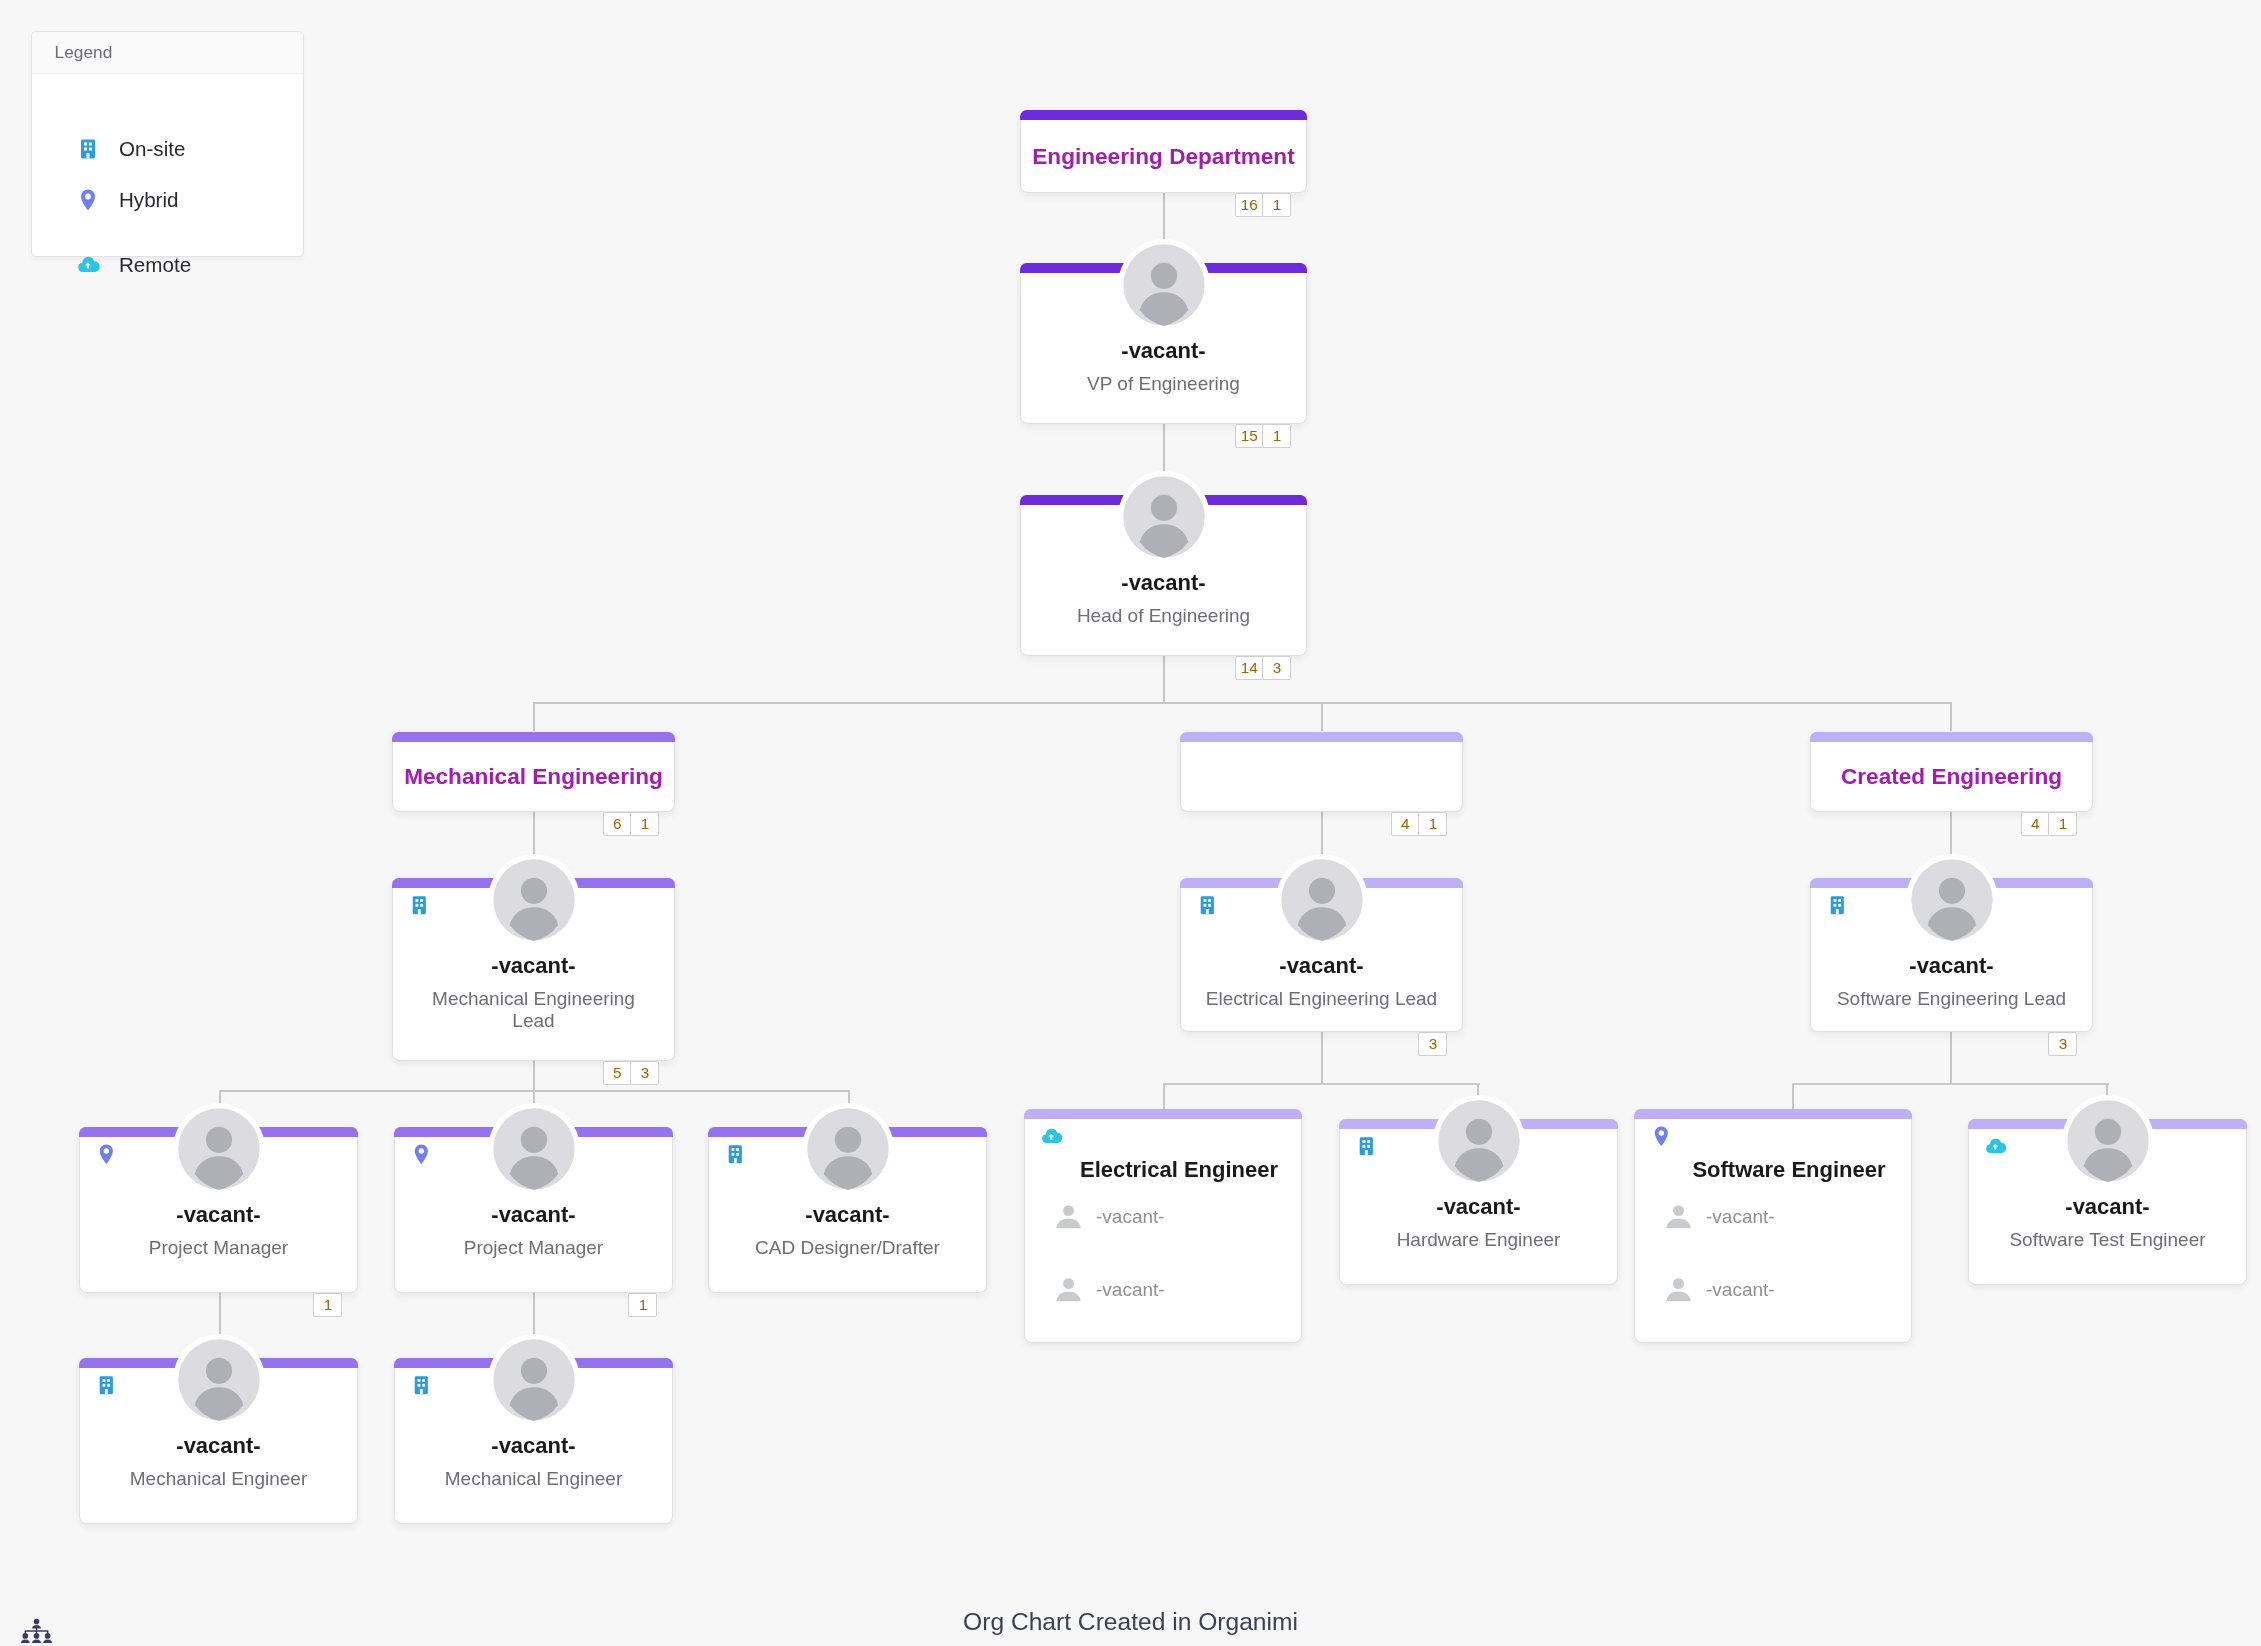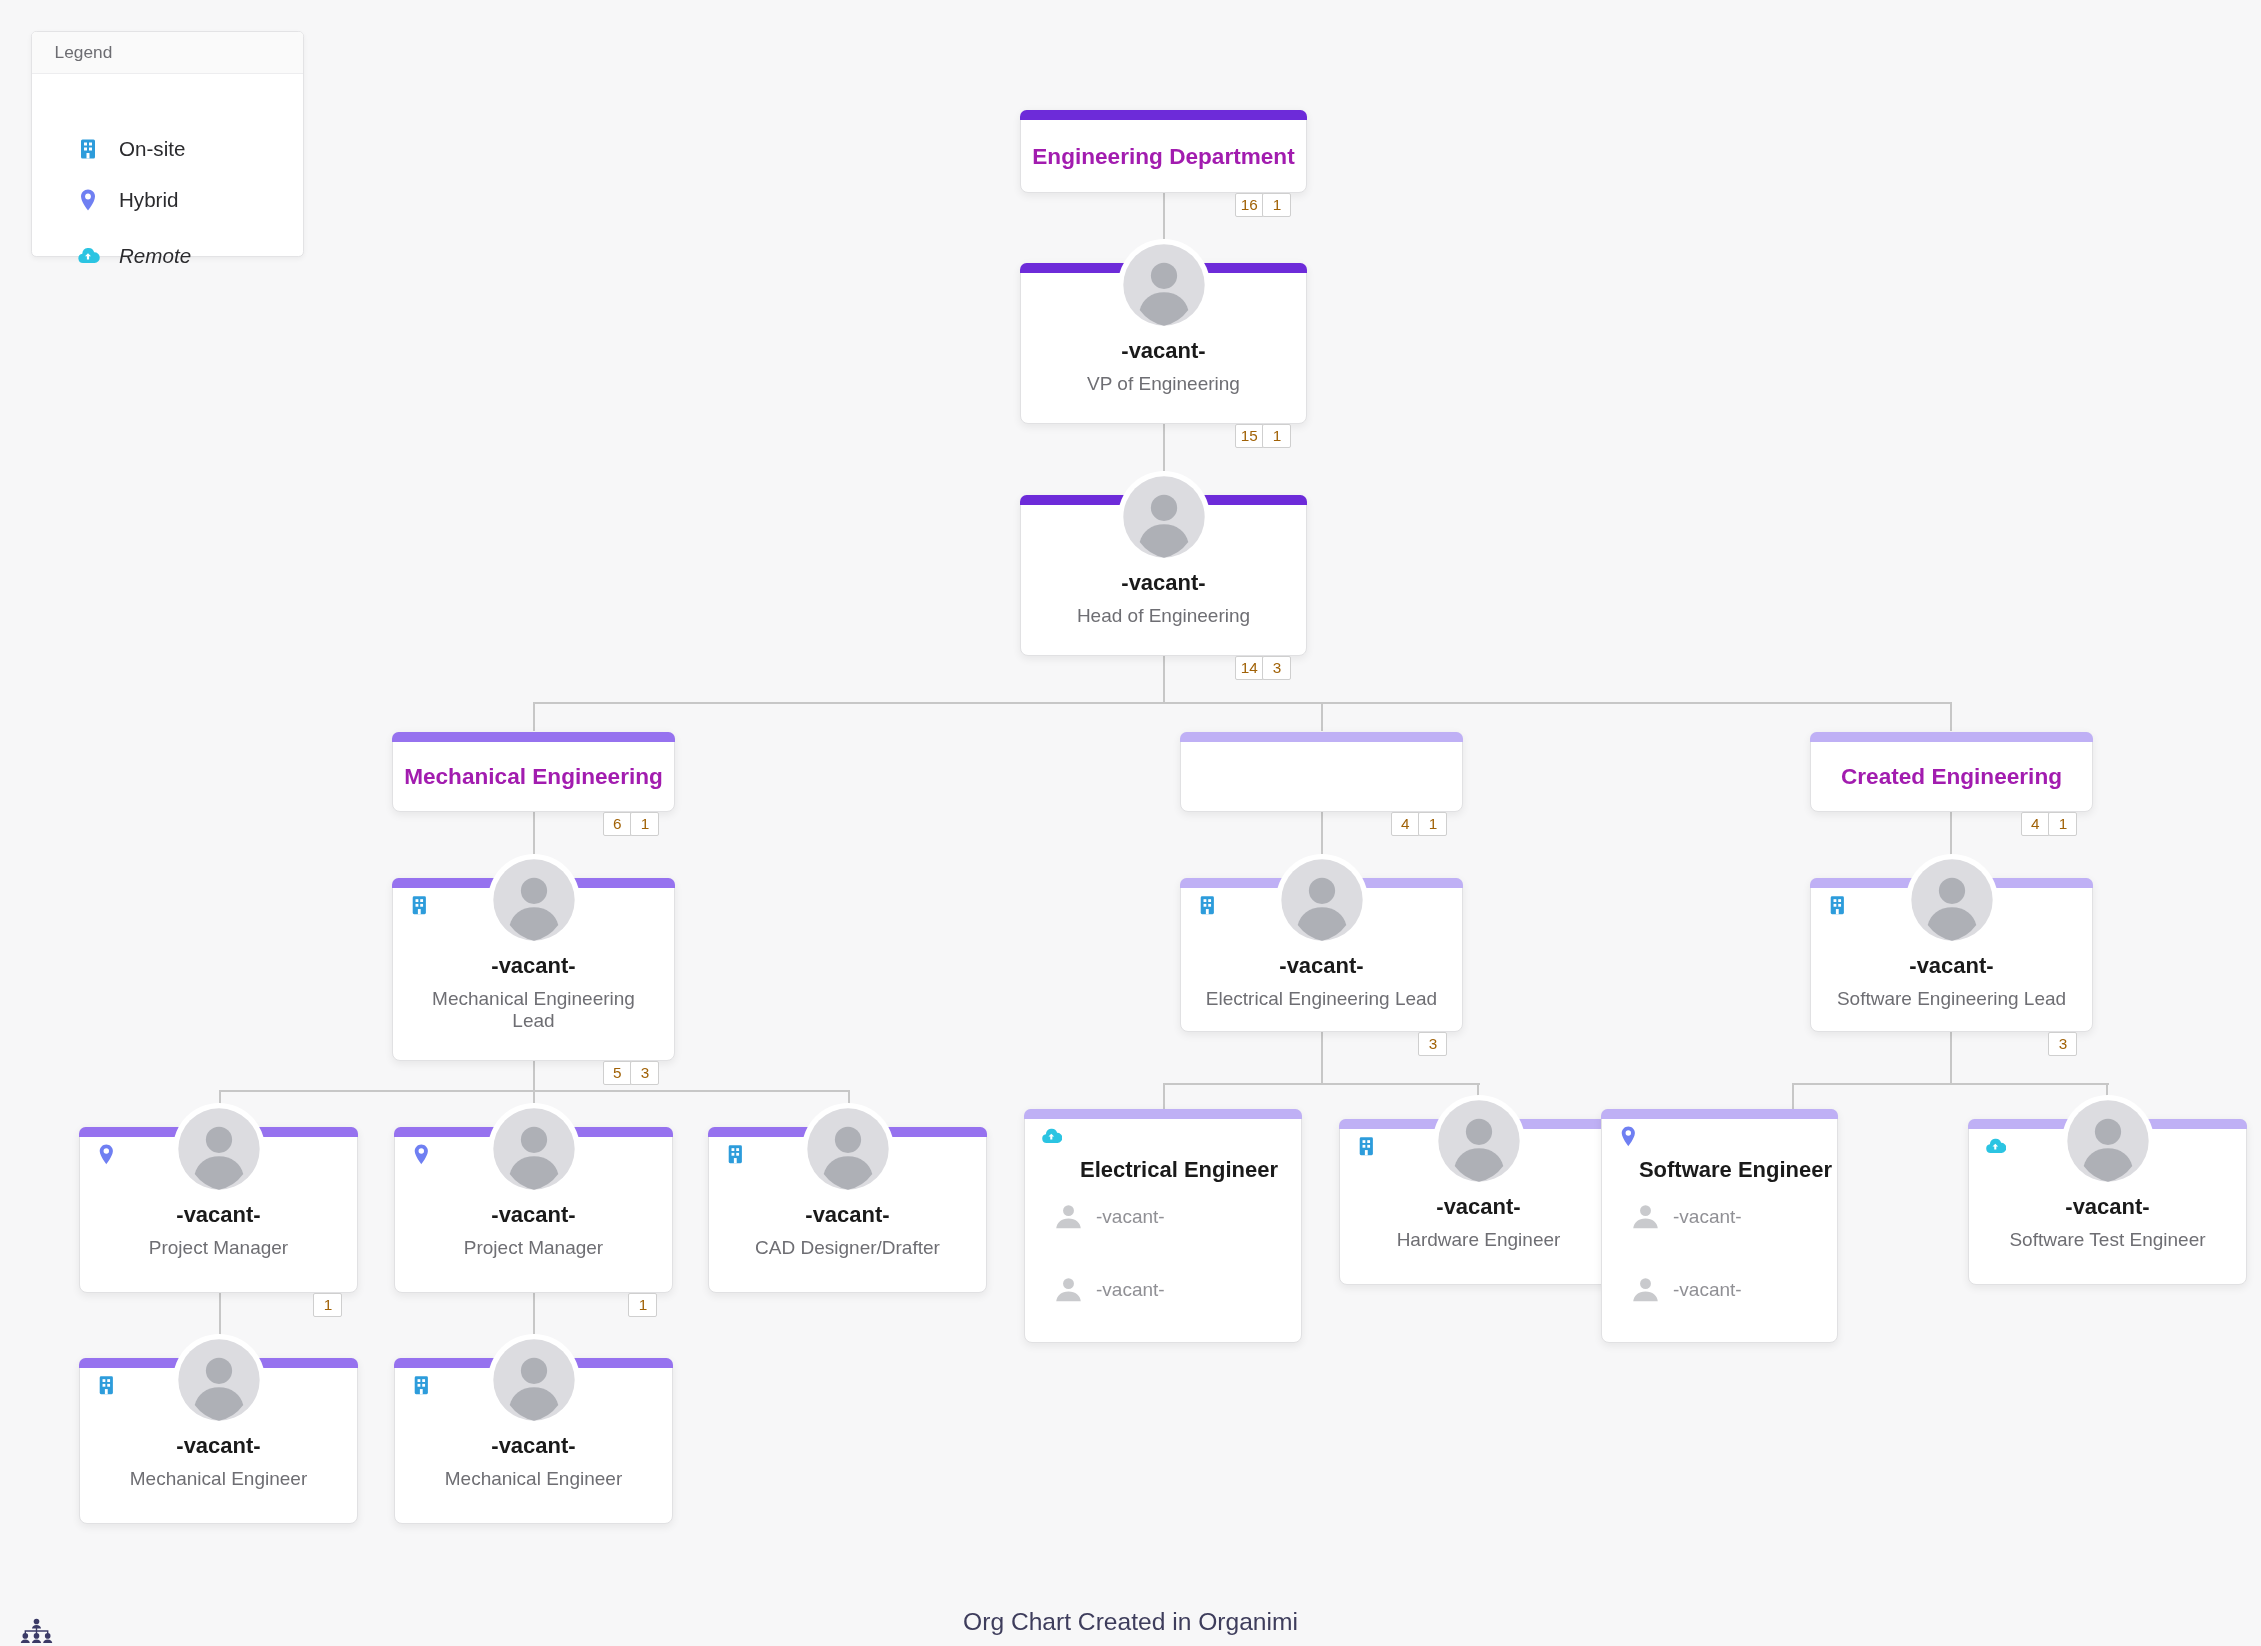--- a/index.html
+++ b/index.html
@@ -59,34 +59,34 @@
   #c-dept-elec{left:1180px;top:732px;width:283px;height:80px;}
   #c-dept-sw  {left:1810px;top:732px;width:283px;height:80px;}
   #c-mech-lead{left:392px; top:878px;width:283px;height:183px;}
   #c-elec-lead{left:1180px;top:878px;width:283px;height:154px;}
   #c-sw-lead  {left:1810px;top:878px;width:283px;height:154px;}
   #c-pm1      {left:79px; top:1127px;width:279px;height:166px;}
   #c-pm2      {left:394px; top:1127px;width:279px;height:166px;}
   #c-cad      {left:708px;top:1127px;width:279px;height:166px;}
   #c-elec-grp {left:1024px;top:1109px;width:278px;height:234px;}
   #c-hw       {left:1339px;top:1119px;width:279px;height:166px;}
-  #c-sw-grp   {left:1601px;top:1109px;width:237px;height:234px;}
+  #c-sw-grp   {left:1634px;top:1109px;width:278px;height:234px;}
   #c-sw-test  {left:1968px;top:1119px;width:279px;height:166px;}
   #c-meche1   {left:79px; top:1358px;width:279px;height:166px;}
   #c-meche2   {left:394px; top:1358px;width:279px;height:166px;}
 
   
   .legend{position:absolute;left:31px;top:31px;width:271px;height:224px;background:#fff;
         border:1.3px solid #e3e3e5;border-radius:5.3px;box-shadow:0 2px 5.3px rgba(0,0,0,0.05);z-index:2;}
   .legend-header{height:41px;line-height:41px;padding-left:22.6px;font-size:17.3px;color:#6d6d72;
         background:#fafafa;border-bottom:1.3px solid #ededef;border-radius:4px 4px 0 0;}
   .legend-item{position:absolute;left:44px;display:flex;align-items:center;gap:19px;height:31px;}
   .legend-item svg{width:24px;height:24px;}
   .legend-item span{font-size:20.6px;color:#2b2b2e;}
-  .li-1{top:101px;} .li-2{top:152px;} .li-3{top:208px;font-style:italic;}
+  .li-1{top:101px;} .li-2{top:152px;} .li-3{top:217px;}
 
   
   .footer-text{position:absolute;top:1608px;left:0;width:100%;text-align:center;font-size:24.6px;
         color:#3e3d5c;z-index:2;}
   .footer-logo{position:absolute;left:14.6px;top:1617px;width:43px;height:28px;z-index:2;}
 </style>
 </head>
 <body>
 
 <svg width="0" height="0" style="position:absolute" aria-hidden="true">

